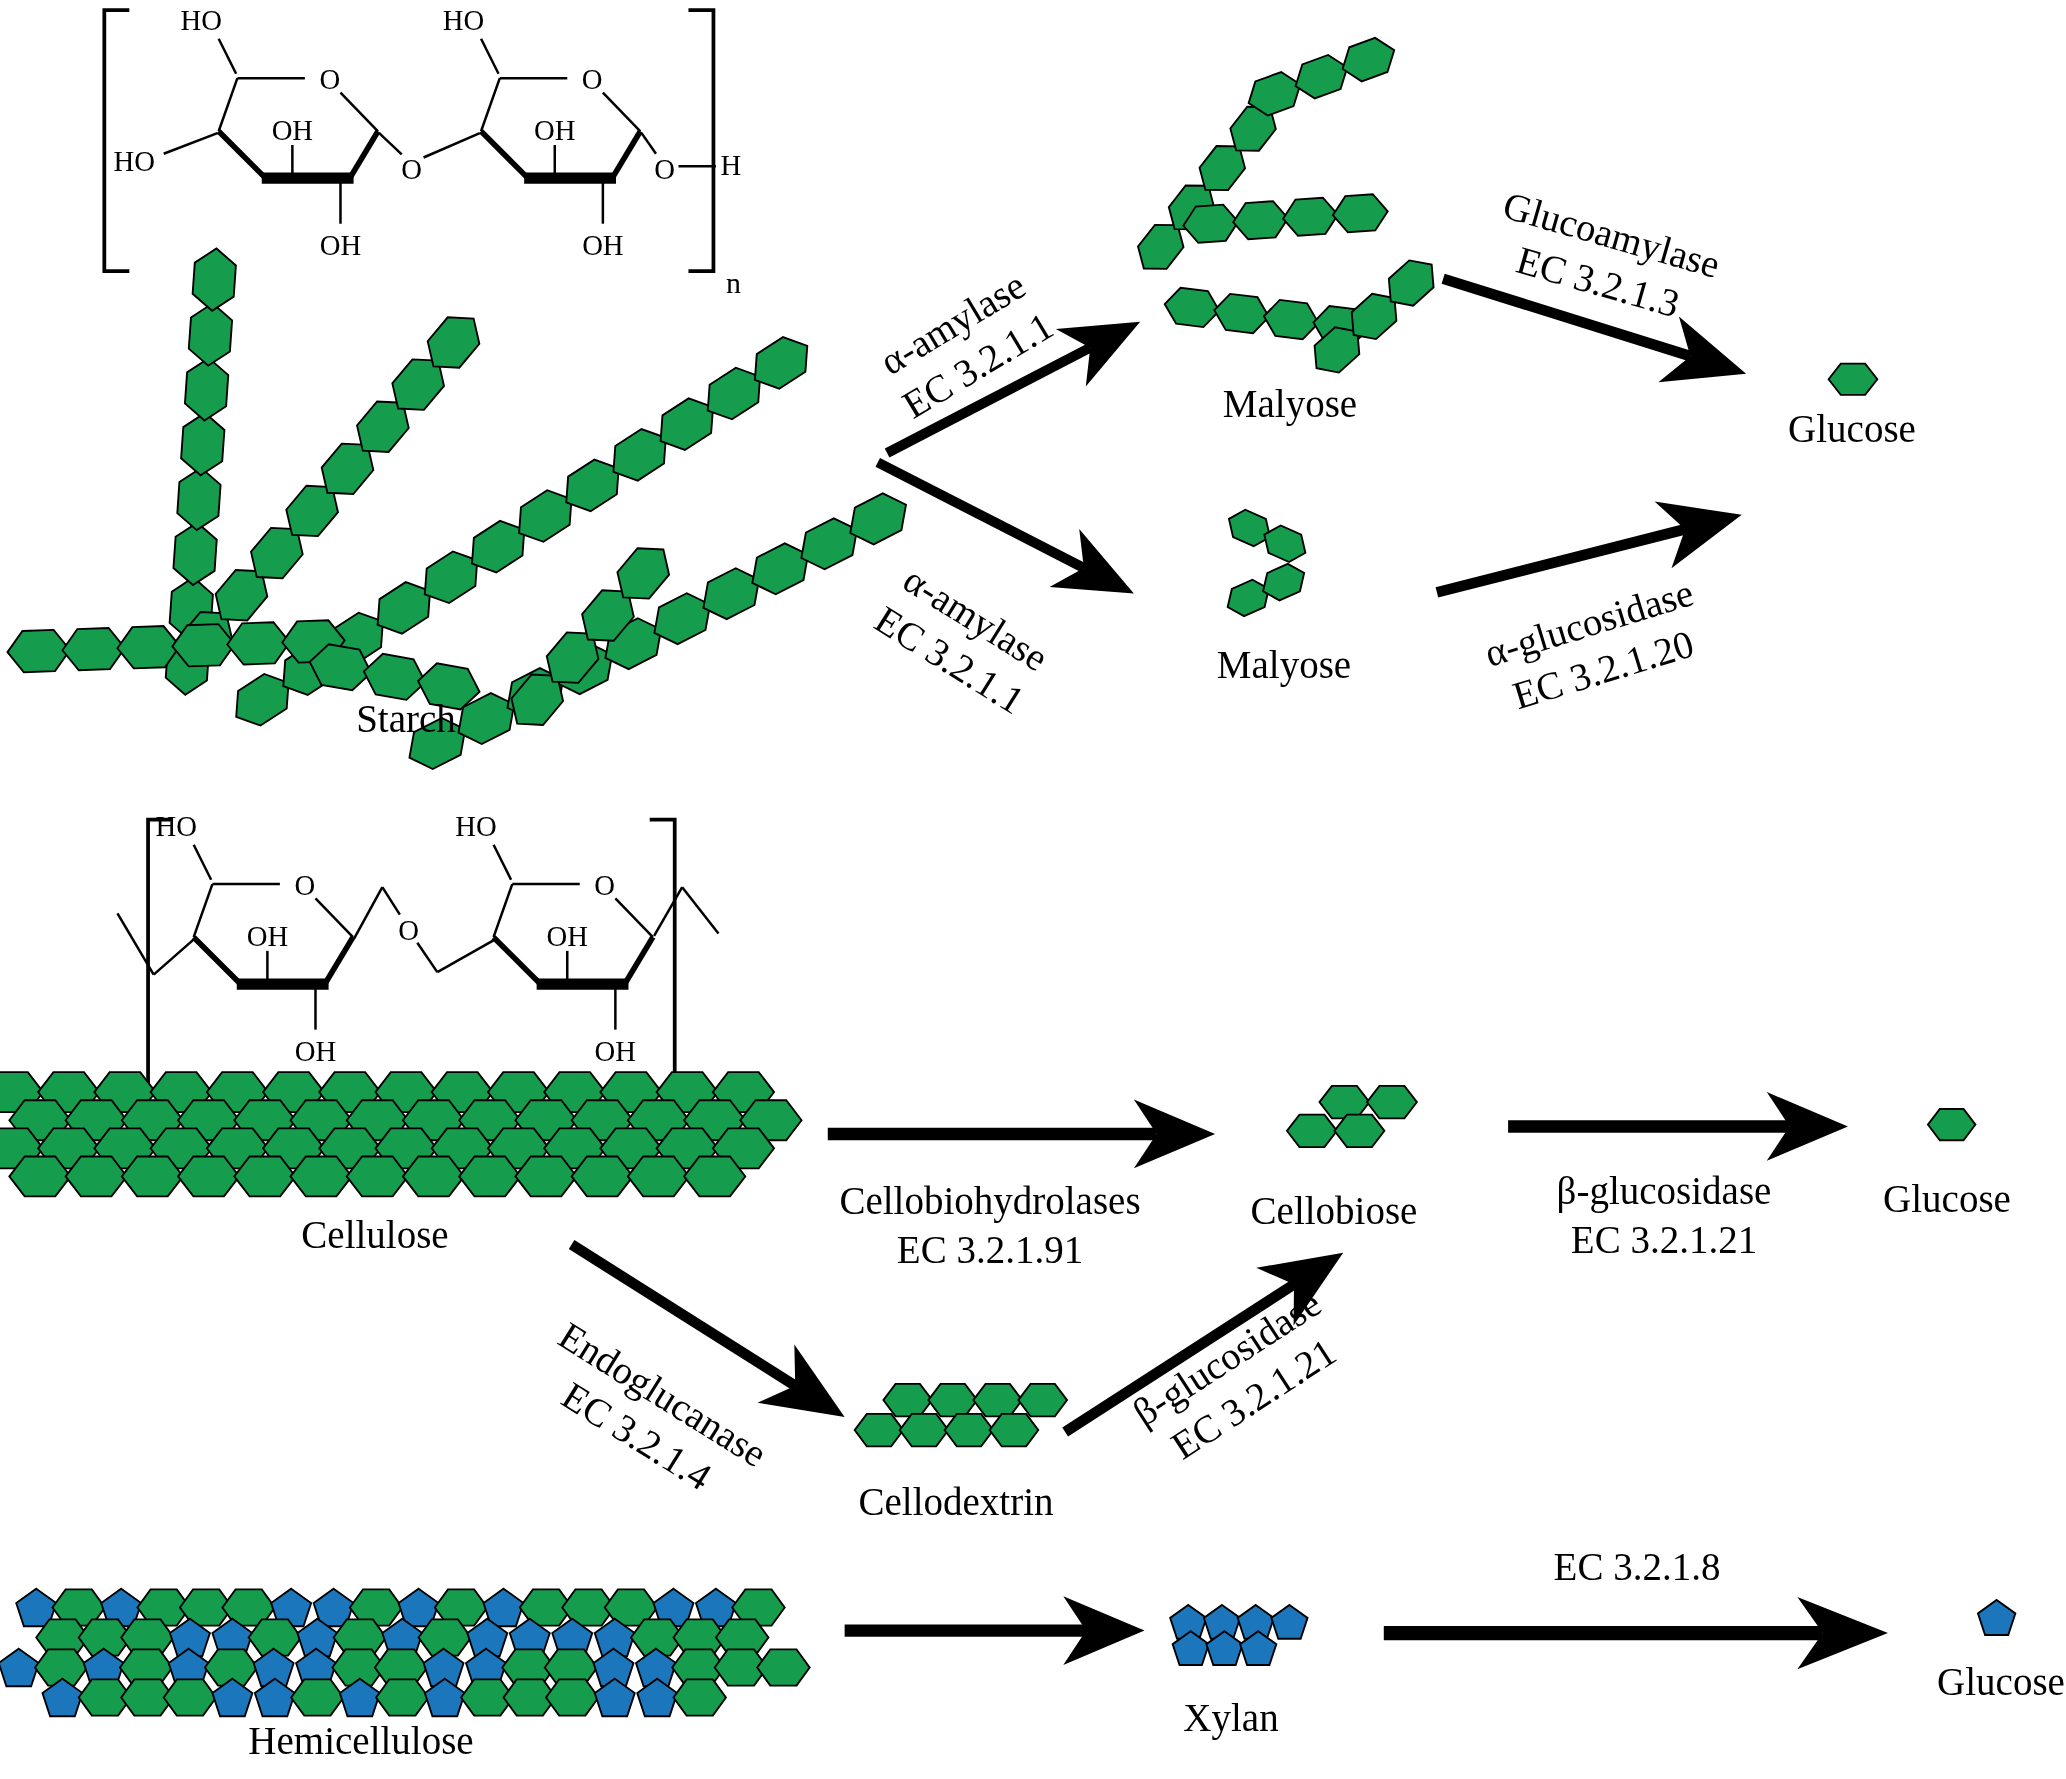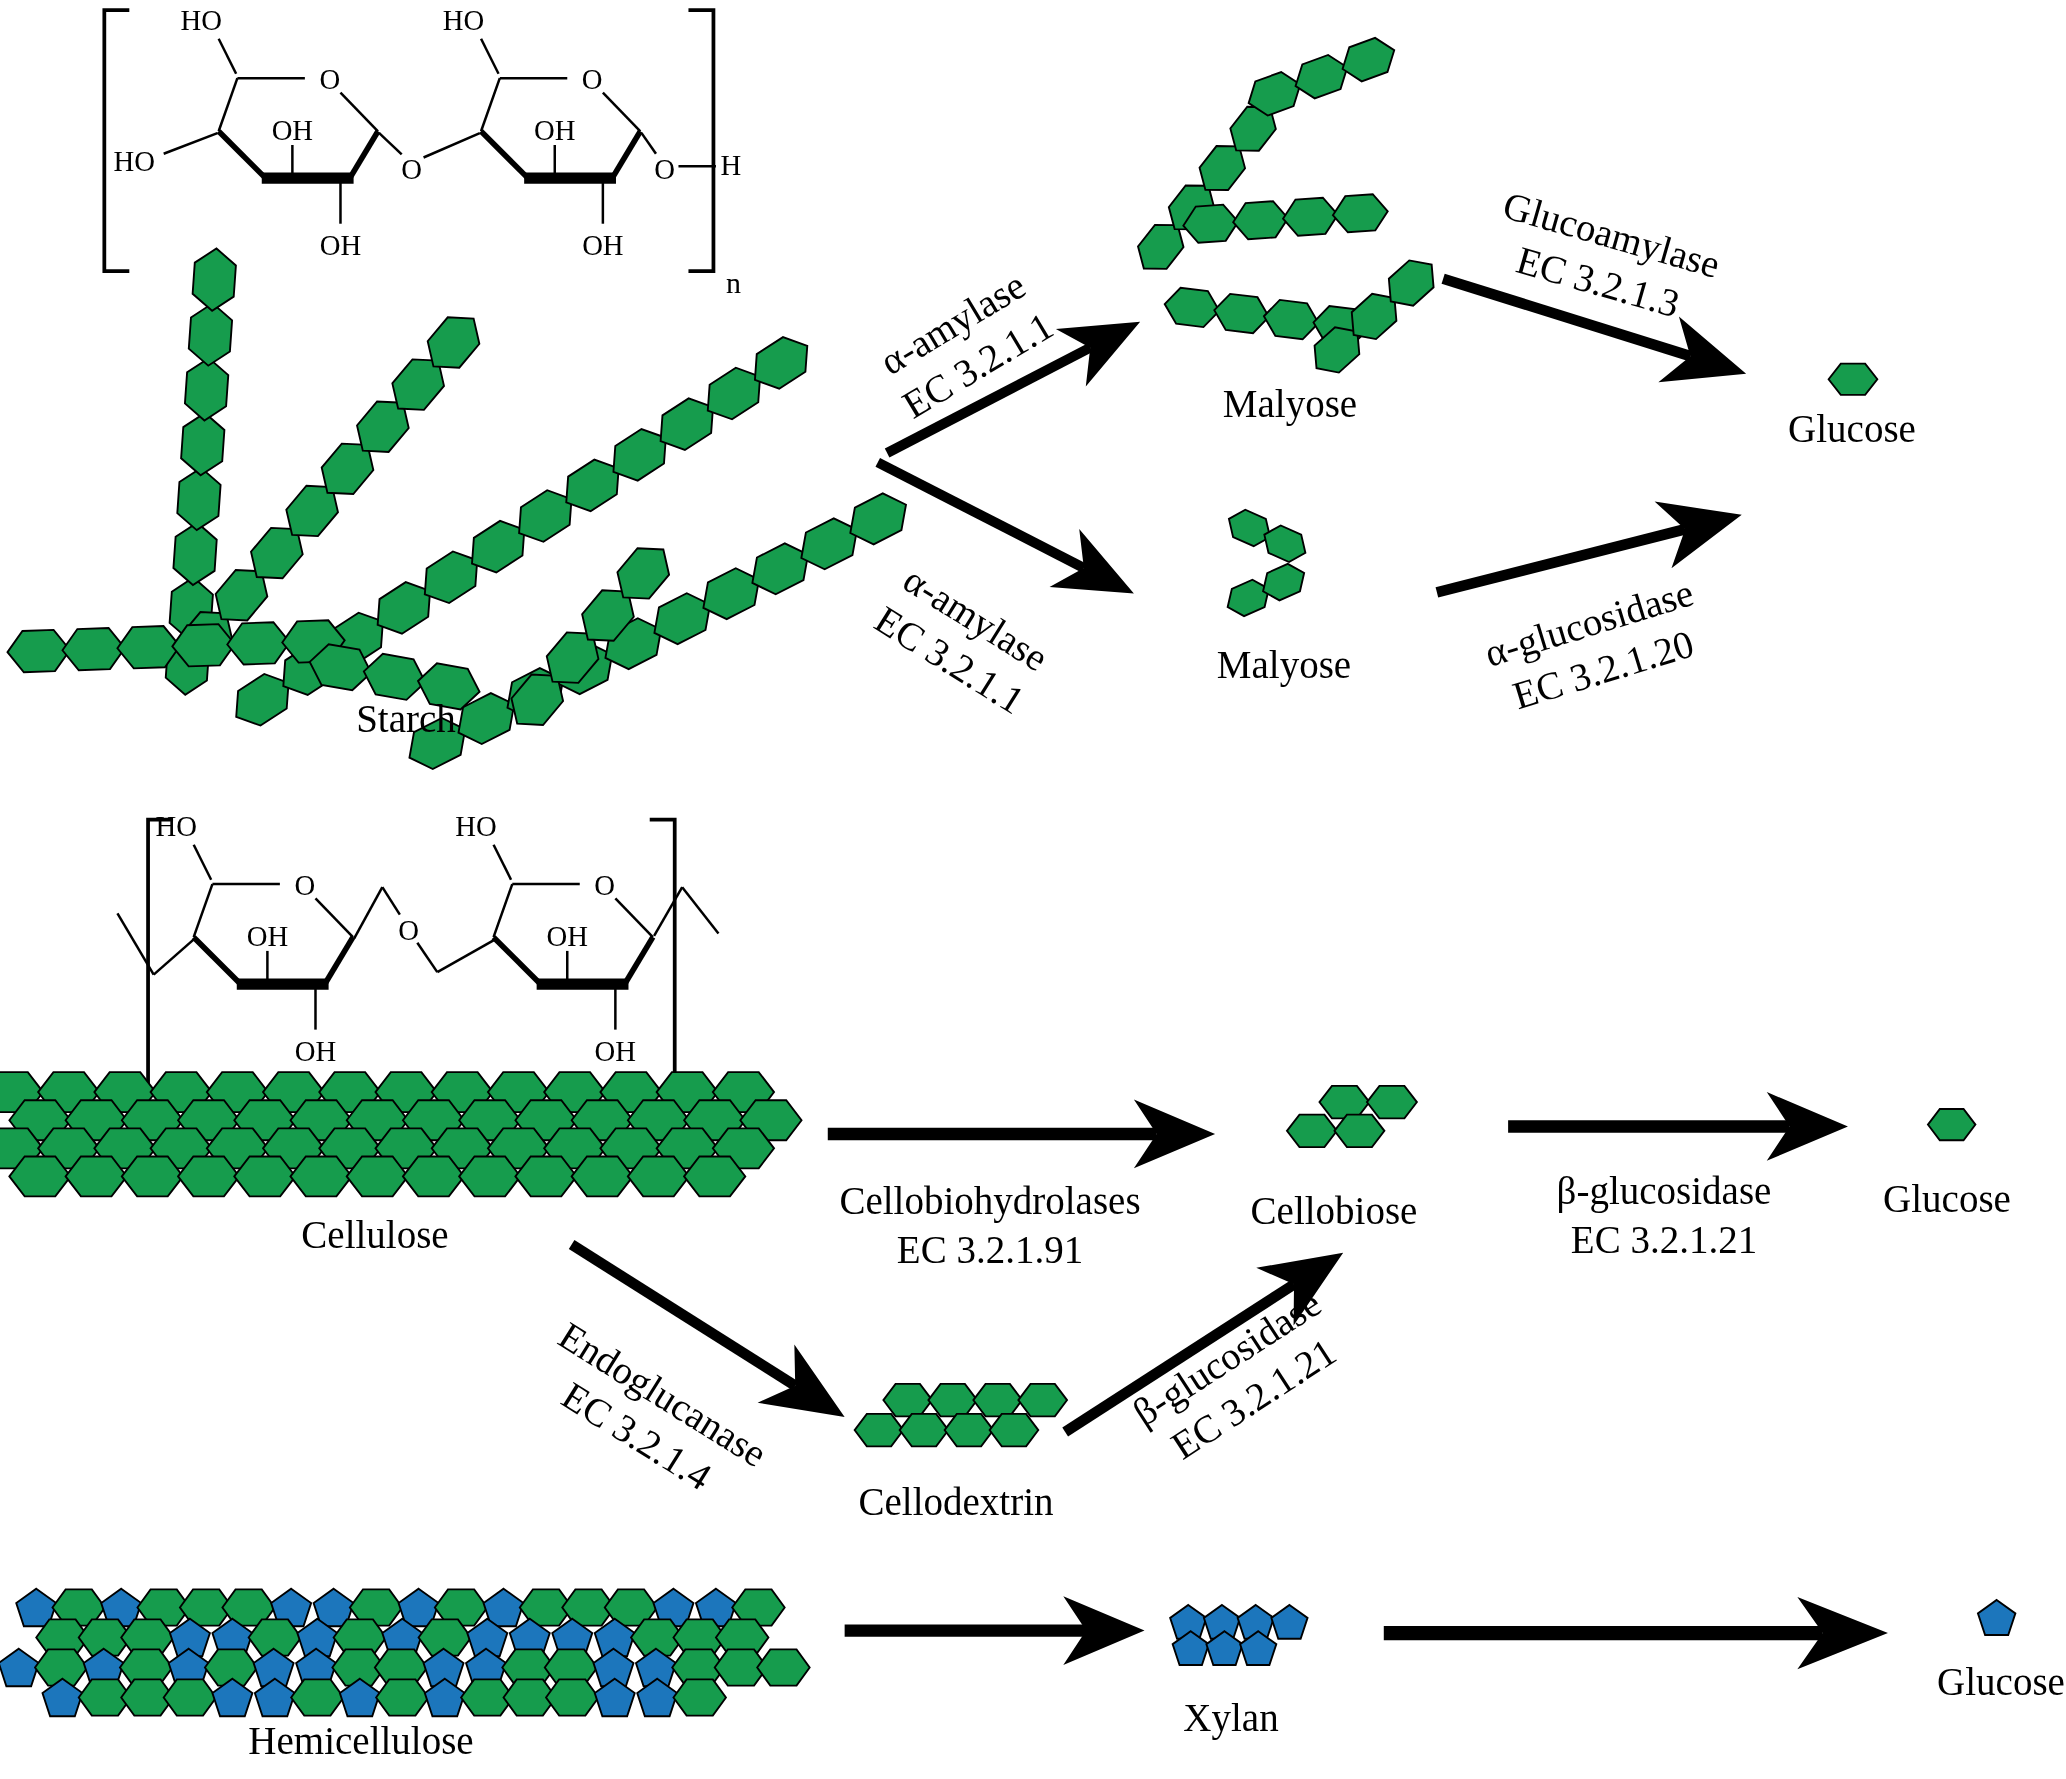--- a/index.html
+++ b/index.html
@@ -425,15 +425,16 @@
   </div>
   <div class="lbl2" style="left:1240px;top:1378px;transform:translate(-50%,-50%) rotate(-33deg)">
     <div>β-glucosidase</div>
     <div>EC 3.2.1.21</div>
   </div>
   <div class="lbl2" style="left:1664px;top:1215px">
     <div>β-glucosidase</div>
     <div>EC 3.2.1.21</div>
   </div>
   <div class="lbl2" style="left:1637px;top:1566px">
+    <div>EC 3.2.1.8</div>
   </div>
 </div>
 
 
 </body></html>

